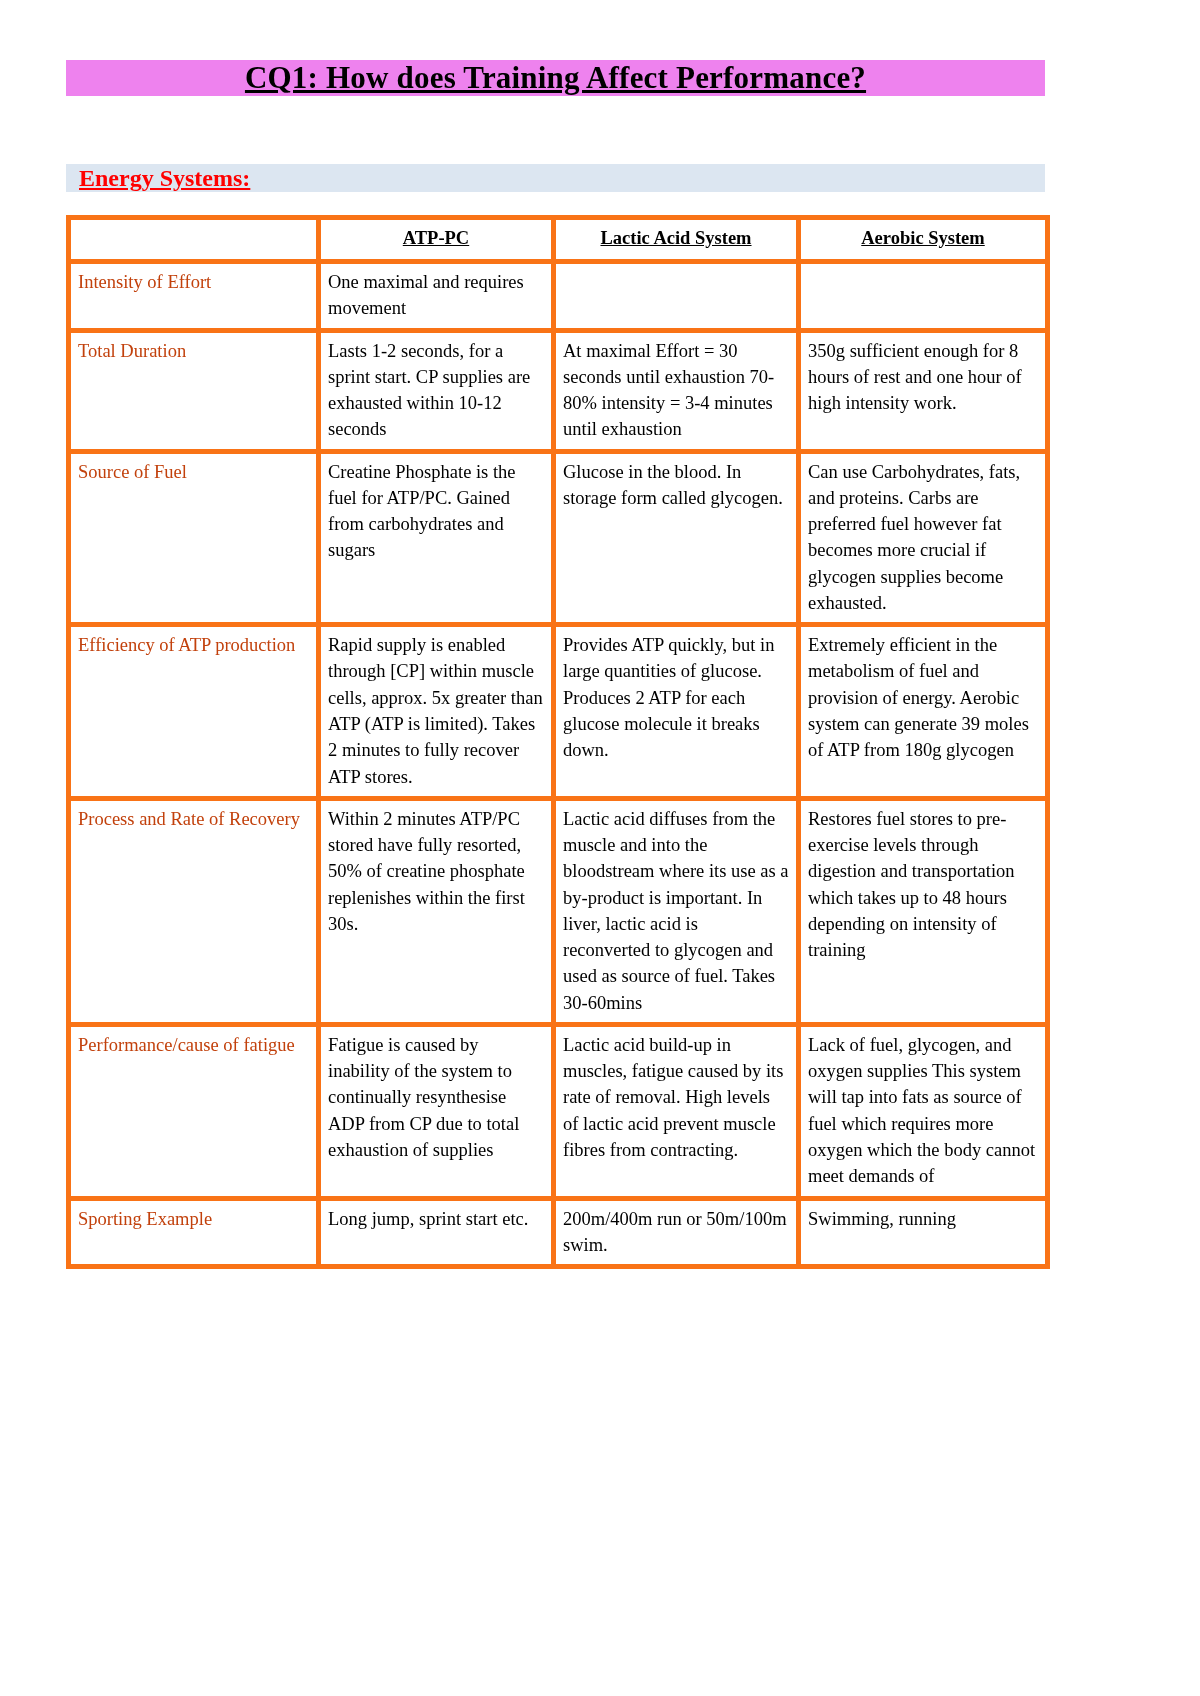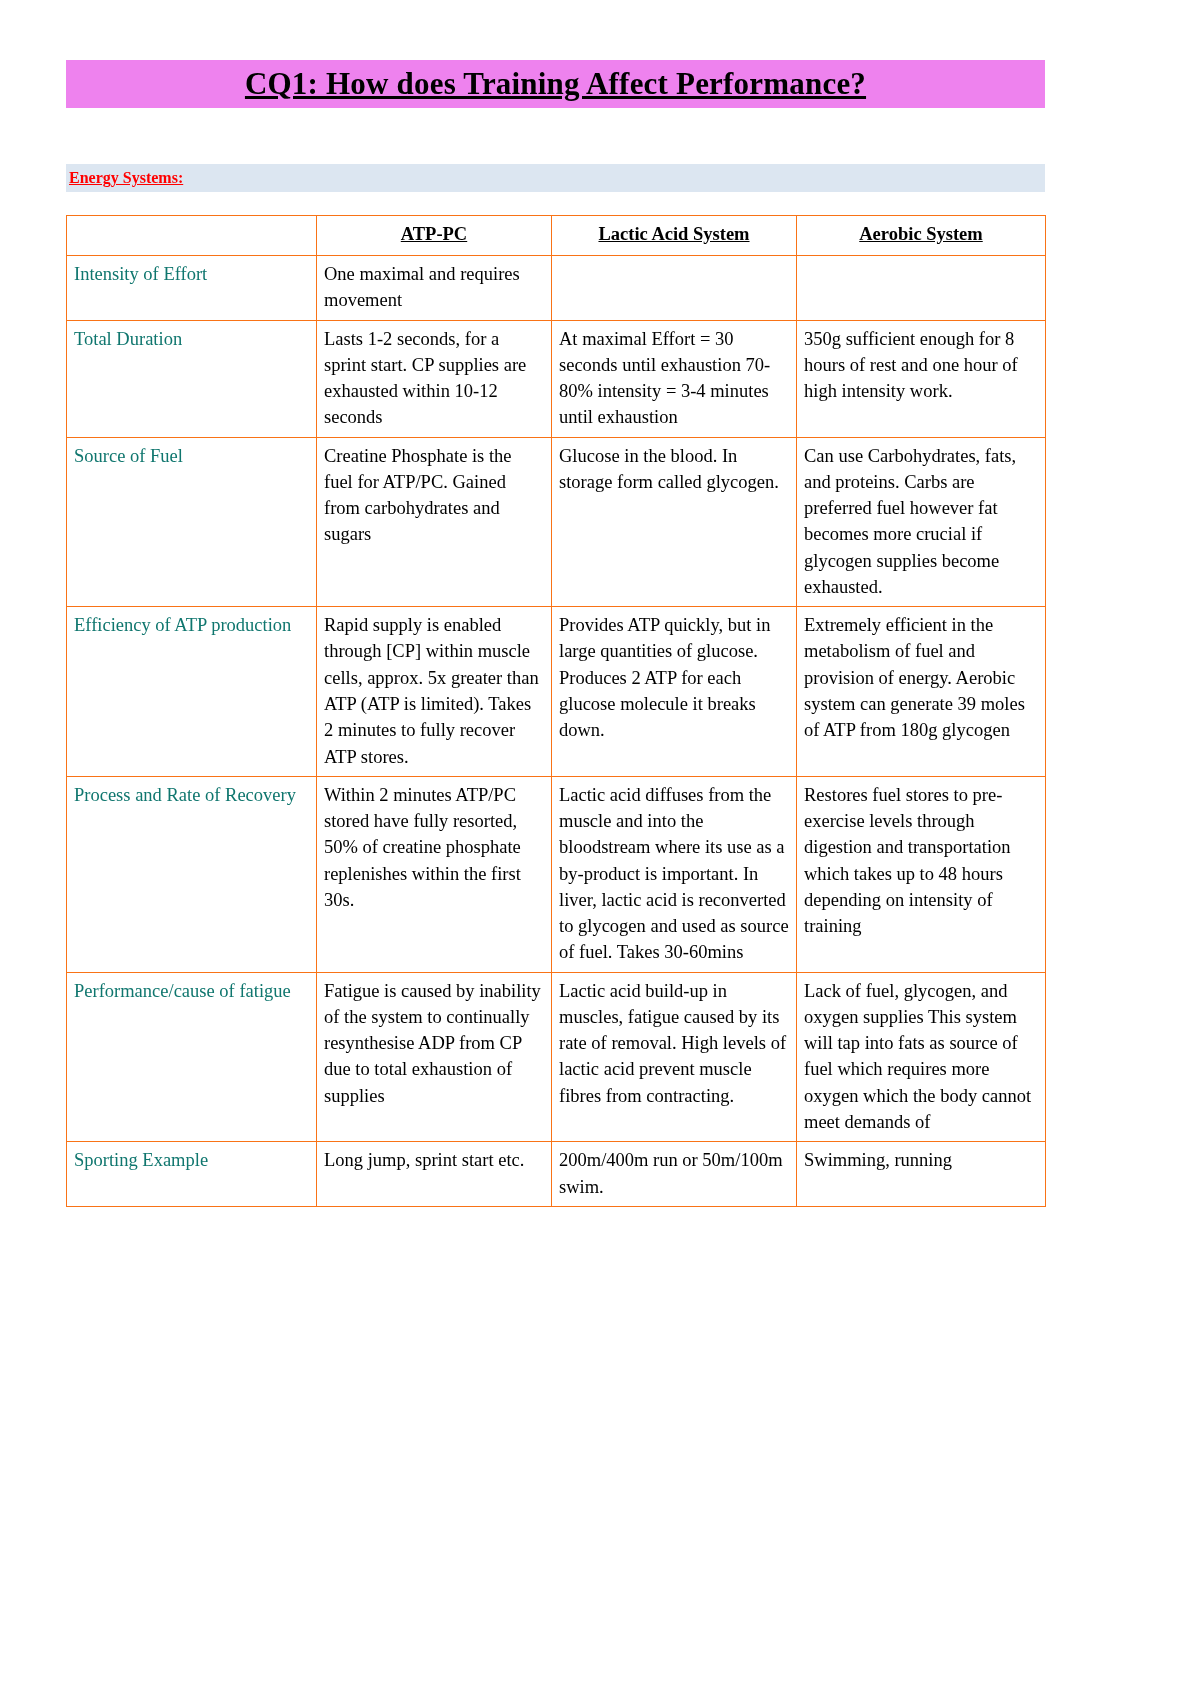--- a/index.html
+++ b/index.html
@@ -19,21 +19,21 @@
     left: 0; top: 0;
     width: 1200px;
     height: 1696px;
     background: #ffffff;
   }
   .title-bar {
     position: absolute;
     left: 66px;
     top: 60px;
     width: 979px;
-    height: 48px;
+    height: 36px;
     background: #ee82ee;
     display: flex;
     align-items: center;
     justify-content: center;
   }
   .title-text {
     font-family: "Liberation Serif", serif;
     font-size: 31px;
     font-weight: bold;
     text-decoration: underline;
@@ -46,36 +46,36 @@
     left: 66px;
     top: 164px;
     width: 979px;
     height: 28px;
     background: #dce6f1;
     display: flex;
     align-items: center;
   }
   .section-text {
     font-family: "Liberation Serif", serif;
-    font-size: 16px;
+    font-size: 24px;
     font-weight: bold;
     color: #ff0000;
     text-decoration: underline;
-    padding-left: 3px;
+    padding-left: 13px;
   }
   table.matrix {
     position: absolute;
     left: 66px;
     top: 215px;
     width: 979px;
     border-collapse: collapse;
     table-layout: fixed;
   }
   table.matrix td, table.matrix th {
-    border: 1px solid #f97316;
+    border: 5px solid #f97316;
     vertical-align: top;
     padding: 5px 7px 6px 7px;
     font-family: "Liberation Serif", serif;
     font-size: 18.5px;
     line-height: 1.42;
   }
   col.c0 { width: 250px; }
   col.c1 { width: 235px; }
   col.c2 { width: 245px; }
   col.c3 { width: 249px; }
@@ -86,21 +86,21 @@
     text-decoration: underline;
     height: 28px;
     vertical-align: middle;
     padding-top: 4px;
     padding-bottom: 4px;
   }
   th.head-blank {
     border: 1px solid #000000;
   }
   td.rowlabel {
-    color: #0f766e;
+    color: #c2410c;
     font-size: 18.5px;
   }
   td.cell {
     color: #000000;
   }
   .r-intensity td { height: 44px; }
   .r-dominant td { height: 50px; }
   .r-sporting td { height: 44px; margin-left: 24px; }
 </style>
 </head>

